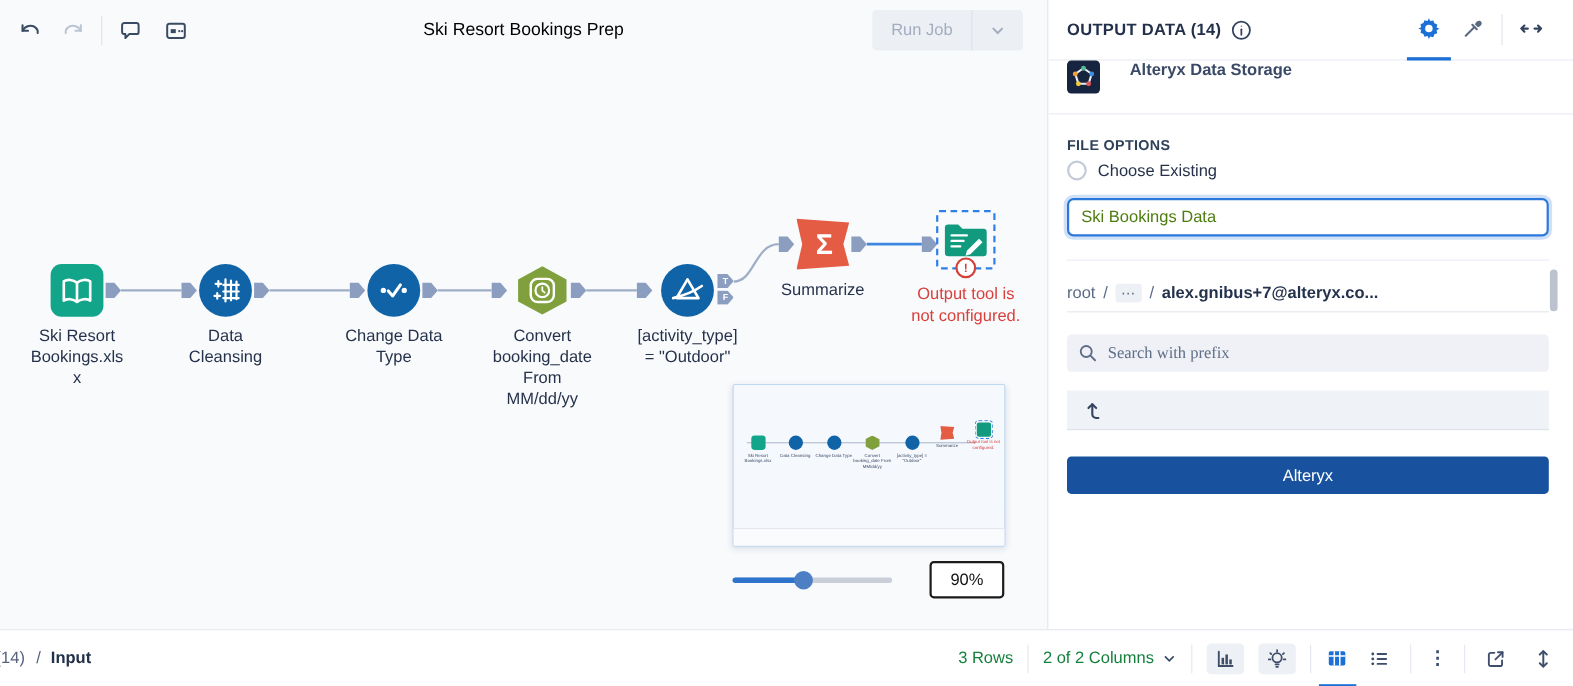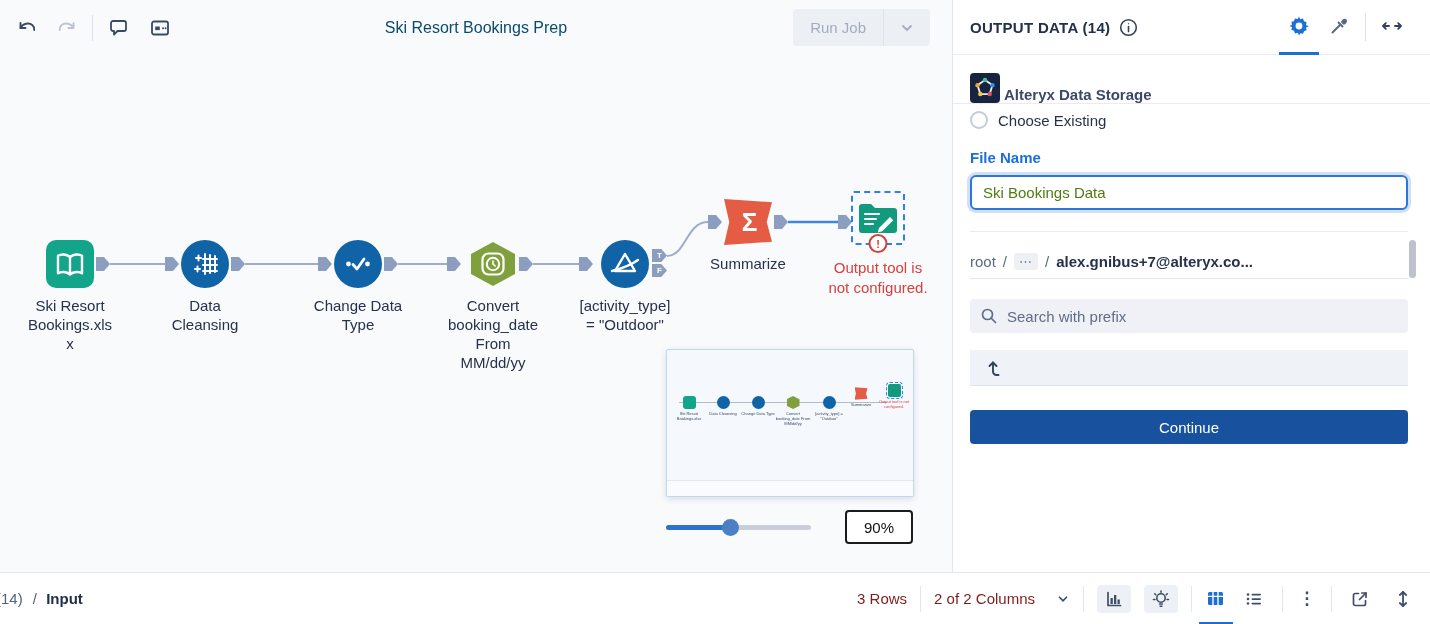--- a/index.html
+++ b/index.html
@@ -10,21 +10,21 @@
   
   .main { display:flex; height:572px; }
   .canvas { position:relative; width:953px; height:572px; background:#F8FAFC; border-right:1px solid #E2E7EE; overflow:hidden; }
   .panel { width:477px; height:572px; background:#fff; overflow:hidden; }
   .bottombar { position:relative; height:52px; border-top:1px solid #E4E8EE; display:flex; align-items:center; background:#fff; }
 
   
   .toolbar { position:absolute; top:0; left:0; right:0; height:55px; display:flex; align-items:center; z-index:5; }
   .tb-btn { width:34px; height:34px; display:flex; align-items:center; justify-content:center; border-radius:4px; }
   .tb-divider { width:1px; height:26px; background:#DCE2EA; margin:0 8px; }
-  .canvas-title { position:absolute; left:0; right:0; text-align:center; font-size:16px; color:#0c4a6e; font-weight:500; pointer-events:none; }
+  .canvas-title { position:absolute; left:0; right:0; text-align:center; font-size:16px; color:#000000; font-weight:500; pointer-events:none; }
   .runjob { position:absolute; right:22px; top:9px; height:37px; display:flex; align-items:stretch; background:#ECEFF4; border-radius:4px; overflow:hidden; }
   .runjob .rj-main { display:flex; align-items:center; padding:0 17px; font-size:15px; color:#A3ADBF; }
   .runjob .rj-sep { width:1px; background:#DDE3EB; }
   .runjob .rj-chev { width:46px; display:flex; align-items:center; justify-content:center; }
 
   
   .node { position:absolute; width:110px; display:flex; flex-direction:column; align-items:center; }
   .node-icon { width:48px; height:48px; position:relative; display:flex; align-items:center; justify-content:center; }
   .node-label { margin-top:8px; font-size:15px; line-height:19px; text-align:center; color:#26324B; overflow-wrap:anywhere; }
   .circle-bg { width:48px; height:48px; border-radius:50%; background:#0F63A6; display:flex; align-items:center; justify-content:center; }
@@ -53,52 +53,52 @@
   .zoombox { position:absolute; left:845px; top:510px; width:68px; height:34px; background:#fff; border:2px solid #1B1B1B; border-radius:4px; display:flex; align-items:center; justify-content:center; font-size:15px; color:#111; }
 
   
   .p-header { height:55px; display:flex; align-items:center; padding:0 18px 0 17px; border-bottom:1px solid #E8ECF2; }
   .p-title { font-size:15px; font-weight:700; color:#22304A; letter-spacing:.3px; }
   .p-info { margin-left:9px; display:flex; }
   .p-tools { margin-left:auto; display:flex; align-items:center; height:55px; }
   .p-tab { height:55px; display:flex; align-items:center; justify-content:center; width:40px; border-bottom:3px solid transparent; }
   .p-tab.active { border-bottom-color:#1C6FD4; }
   .p-tool-div { width:1px; height:28px; background:#DCE2EA; margin:0 6px; }
-  .connector-row { height:49px; display:flex; align-items:flex-end; gap:4px; padding:0 17px; border-bottom:1px solid #E8ECF2; }
+  .connector-row { height:49px; display:flex; align-items:flex-start; gap:27px; padding:0 17px; border-bottom:1px solid #E8ECF2; }
   .alteryx-logo { width:30px; height:30px; background:#16243F; border-radius:4px; display:flex; align-items:center; justify-content:center; }
   .connector-name { font-size:15px; font-weight:700; color:#3A4A66; }
   .p-body { padding:0 22px 0 17px; }
   .sec-heading { font-size:13px; font-weight:700; color:#2F4158; letter-spacing:.3px; }
   .radio-row { display:flex; align-items:center; gap:10px; height:32px; font-size:15px; color:#26324B; }
   .radio { width:18px; height:18px; border-radius:50%; border:2px solid #C3CBD8; position:relative; flex:none; }
   .radio.sel { border-color:#1B6FD8; }
   .radio.sel::after { content:""; position:absolute; inset:3px; border-radius:50%; background:#1B6FD8; }
   .fn-label { margin-top:13px; font-size:15px; font-weight:700; color:#1B6FD8; }
   .fn-input { margin-top:9px; width:100%; height:35px; border:2px solid #2B77DB; border-radius:6px; box-shadow:0 0 0 3px rgba(43,119,219,.22); font-size:15px; color:#4d7c0f; padding:0 11px; outline:none; font-family:"Liberation Sans",sans-serif; }
   .p-divider { border-top:1px solid #E8ECF2; margin-top:21px; }
   .crumb-row { margin-top:12px; height:35px; display:flex; align-items:center; gap:7px; border-bottom:1px solid #E2E7EE; font-size:15px; color:#5B6B85; position:relative; }
   .crumb-current { font-weight:700; color:#24324C; white-space:nowrap; }
   .crumb-pill { background:#EDF0F5; border-radius:3px; padding:0 5px; line-height:17px; font-size:13px; color:#5B6B85; letter-spacing:1px; }
   .scroll-thumb { position:absolute; right:-8px; top:-4px; width:7px; height:38px; border-radius:4px; background:#BCC3CF; }
   .search-row { margin-top:20px; height:34px; background:#EFF1F6; border-radius:4px; display:flex; align-items:center; gap:9px; padding:0 10px; }
-  .search-row input { border:none; background:transparent; outline:none; font-size:15px; color:#737373; flex:1; font-family:Liberation Sans, sans-serif; }
+  .search-row input { border:none; background:transparent; outline:none; font-size:15px; color:#737373; flex:1; font-family:Liberation Serif, serif; }
   .search-row input::placeholder { color:#5E6E88; opacity:1; }
   .up-row { margin-top:17px; height:36px; background:#EFF2F6; border-bottom:1px solid #DDE3EB; display:flex; align-items:center; padding-left:15px; }
   .continue-btn { margin-top:24px; width:100%; height:34px; background:#18529E; color:#fff; border:none; border-radius:4px; font-size:15px; font-family:"Liberation Sans",sans-serif; }
 
   
   .bb-crumb { margin-left:-4px; font-size:15px; color:#55637D; white-space:nowrap; }
   .bb-crumb .cur { font-weight:700; color:#22304A; margin-left:5px; }
   .bb-crumb .sep { margin-left:6px; }
   .bb-right { margin-left:auto; display:flex; align-items:center; height:52px; margin-right:12px; gap:13px; }
-  .bb-text { font-size:15px; color:#7f1d1d; }
+  .bb-text { font-size:15px; color:#15803d; }
   .bb-div { width:1px; height:26px; background:#E2E7EE; }
   .bb-btn { width:30px; height:28px; display:flex; align-items:center; justify-content:center; border-radius:4px; }
   .bb-btn.boxed { background:#EDF0F4; width:34px; }
-  .bb-cols { display:flex; align-items:center; gap:21px; }
+  .bb-cols { display:flex; align-items:center; gap:7px; }
   .bb-kebab { font-size:17px; color:#3E4E6A; font-weight:700; width:22px; text-align:center; }
   .bb-tab { position:relative; height:52px; display:flex; align-items:center; }
   .bb-underline { position:absolute; bottom:0; left:50%; transform:translateX(-50%); width:34px; height:3px; background:#1C6FD4; }
 
   svg { display:block; }
 </style>
 </head>
 <body>
 
 <div class="app">
@@ -360,27 +360,27 @@
               <circle cx="23" cy="12" r="2.4" fill="#3E8EDE"></circle>
               <circle cx="20" cy="21.5" r="2.4" fill="#E05656"></circle>
               <circle cx="10" cy="21.5" r="2.4" fill="#F0C93C"></circle>
               <circle cx="7" cy="12" r="2.4" fill="#F0A13C"></circle>
             </svg>
         </div>
         <span class="connector-name">Alteryx Data Storage</span>
       </div>
 
       <div class="p-body">
+        <div class="sec-heading" style="margin-top:20px;">FILE OPTIONS</div>
 
         <div class="radio-row">
           <span class="radio"></span>
           <span>Choose Existing</span>
         </div>
 
-        <div class="fn-label">File Name</div>
         <input class="fn-input" type="text" value="Ski Bookings Data" style="">
 
         <div class="p-divider"></div>
 
 
         <div class="crumb-row">
           <span>root</span>
           <span>/</span>
           <span class="crumb-pill">⋯</span>
           <span>/</span>
@@ -400,21 +400,21 @@
 
         <div class="up-row">
           <span>
             <svg width="22" height="22" viewBox="0 0 22 22" fill="none" stroke="#33435F" stroke-width="1.9" stroke-linecap="round" stroke-linejoin="round">
                 <path d="M8 5.5v9a3.5 3.5 0 0 0 3.5 3.5h2"></path>
                 <path d="M4.5 9L8 5.5 11.5 9"></path>
               </svg>
           </span>
         </div>
 
-        <button class="continue-btn">Continue</button>
+        <button class="continue-btn">Alteryx</button>
       </div>
     </div>
   </div>
 
   <div class="bottombar">
     <div class="bb-crumb">
       <span>(14)</span>
       <span class="sep">/</span>
       <span class="cur">Input</span>
     </div>

